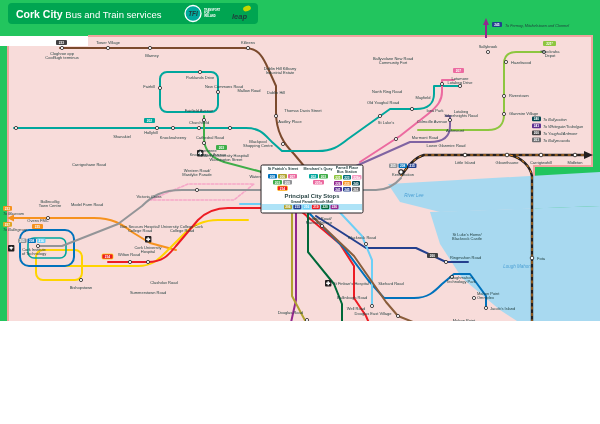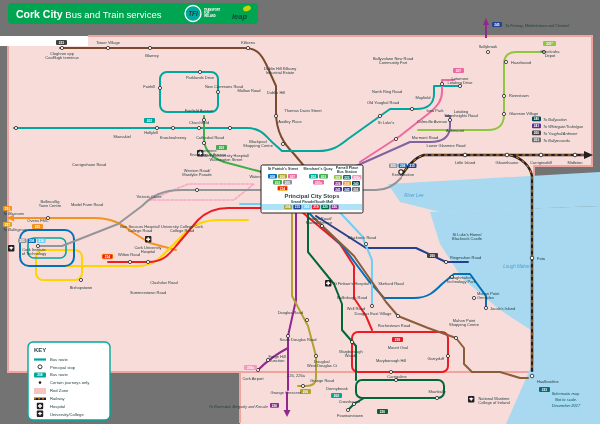--- a/index.html
+++ b/index.html
@@ -1,16 +1,16 @@
 <!DOCTYPE html>
 <html><head>
 <meta charset="utf-8">
 <style>
   html,body{margin:0;padding:0;background:#fff;}
-  .stage{position:relative;width:600px;height:424px;overflow:hidden;background:#737373;
+  .stage{position:relative;width:600px;height:321px;overflow:hidden;background:#22c55e;
          font-family:"Liberation Sans",sans-serif;}
   svg{position:absolute;left:0;top:0;}
   svg text{font-family:"Liberation Sans",sans-serif;fill:#1f3d3d;}
   .s{font-size:4px;}
   .bt{font-size:3.2px;font-weight:bold;fill:#fff;}
   .wt{font-size:4.5px;font-style:italic;fill:#4a9fd4;}
   .hdr-bold{font-size:10.5px;font-weight:bold;fill:#fff;}
   .hdr-reg{font-size:9.5px;font-weight:normal;fill:#fff;}
   .tiny{font-size:2.6px;fill:#fff;font-weight:bold;}
   .note{font-size:4px;font-style:italic;fill:#00585e;}

